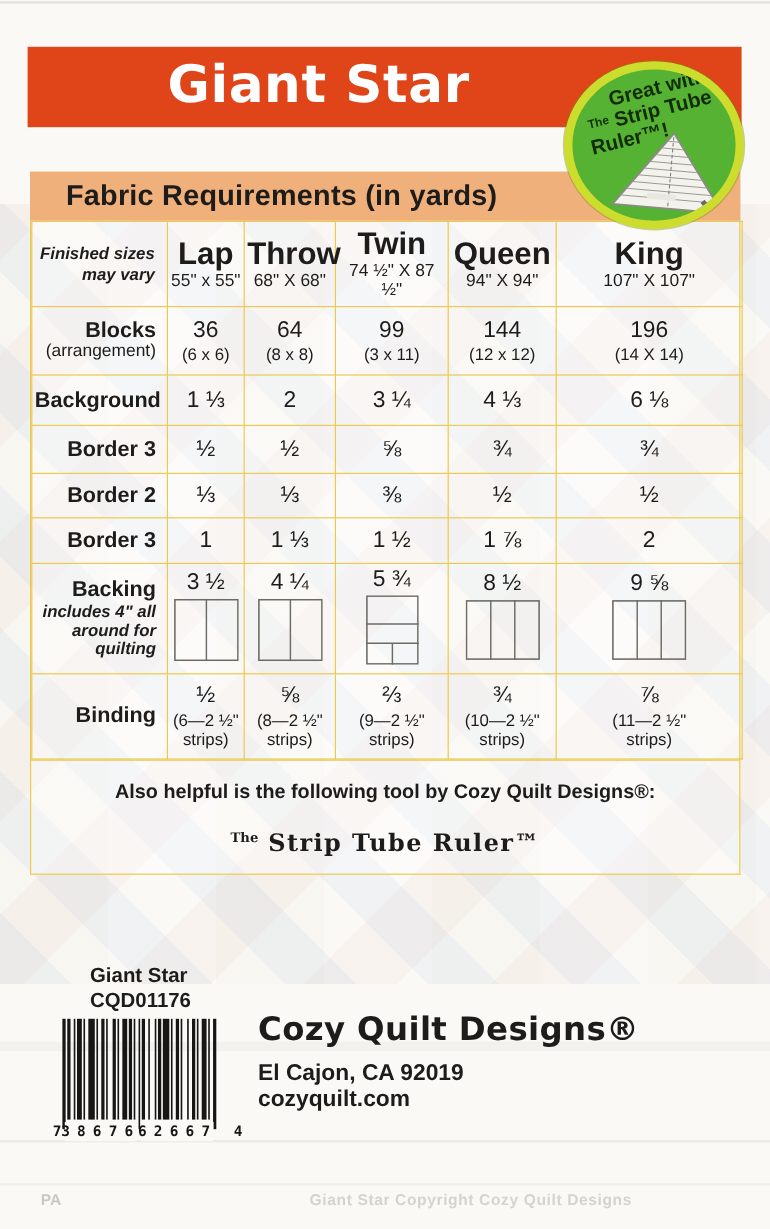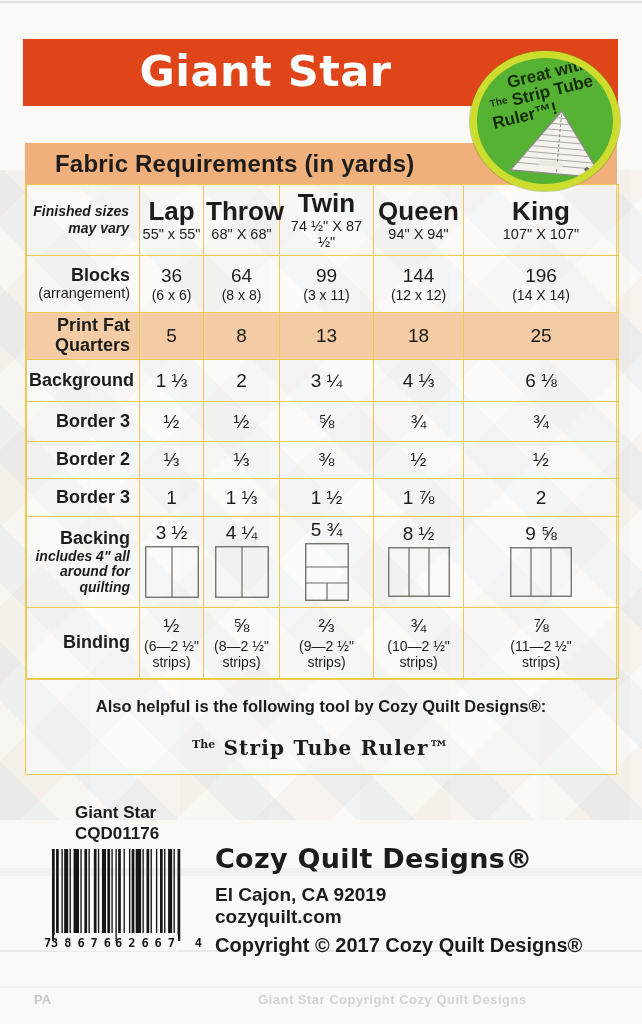--- a/index.html
+++ b/index.html
@@ -193,38 +193,20 @@
               <div class="cellv">99</div>
               <div class="cellsub">(3 x 11)</div>
             </td>
             <td>
               <div class="cellv">144</div>
               <div class="cellsub">(12 x 12)</div>
             </td>
             <td>
               <div class="cellv">196</div>
               <div class="cellsub">(14 X 14)</div>
-            </td>
-          </tr>
-          <tr class="hl" style="height: 47px;">
-            <th class="rowlabel">Print Fat Quarters</th>
-            <td>
-              <div class="cellv">5</div>
-            </td>
-            <td>
-              <div class="cellv">8</div>
-            </td>
-            <td>
-              <div class="cellv">13</div>
-            </td>
-            <td>
-              <div class="cellv">18</div>
-            </td>
-            <td>
-              <div class="cellv">25</div>
             </td>
           </tr>
           <tr style="height: 42px;">
             <th class="rowlabel">Background</th>
             <td>
               <div class="cellv">1 ⅓</div>
             </td>
             <td>
               <div class="cellv">2</div>
             </td>
@@ -394,17 +376,16 @@
       <rect x="10" y="88" width="60" height="16" fill="#faf9f6"></rect>
       <text x="40" y="100" class="bc-digit" fill="#161614" text-anchor="middle" letter-spacing="6">38676</text>
       <rect x="74" y="88" width="60" height="16" fill="#faf9f6"></rect>
       <text x="104" y="100" class="bc-digit" fill="#161614" text-anchor="middle" letter-spacing="6">62667</text>
       <text x="158" y="100" class="bc-digit" fill="#161614" text-anchor="end">4</text>
     </svg>
 
   <div class="company">Cozy Quilt Designs®</div>
   <div class="address">El Cajon, CA 92019</div>
   <div class="website">cozyquilt.com</div>
-  <div class="copyright">Copyright © 2017 Cozy Quilt Designs®</div>
 
   <div class="ghost-left">PA</div>
   <div class="ghost-right">Giant Star Copyright Cozy Quilt Designs</div>
 </div>
 
 </body></html>

